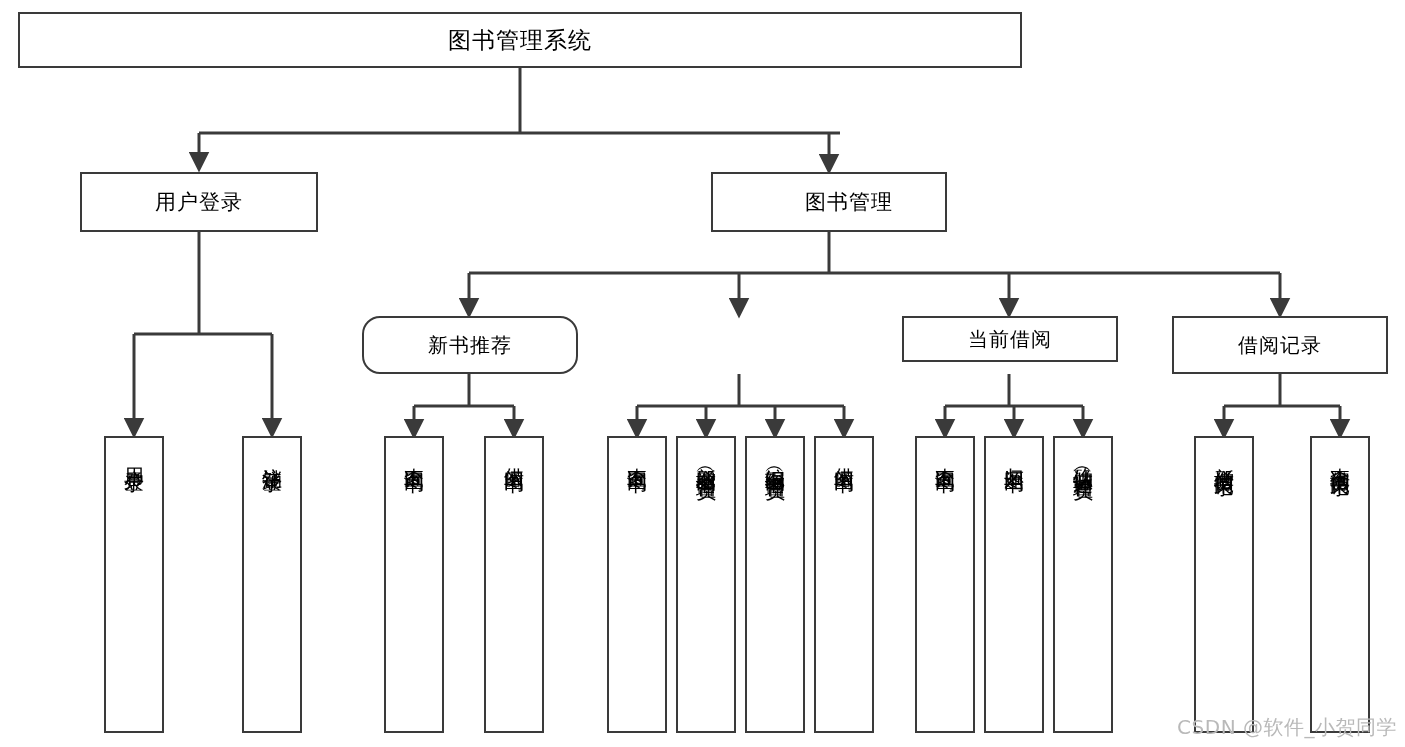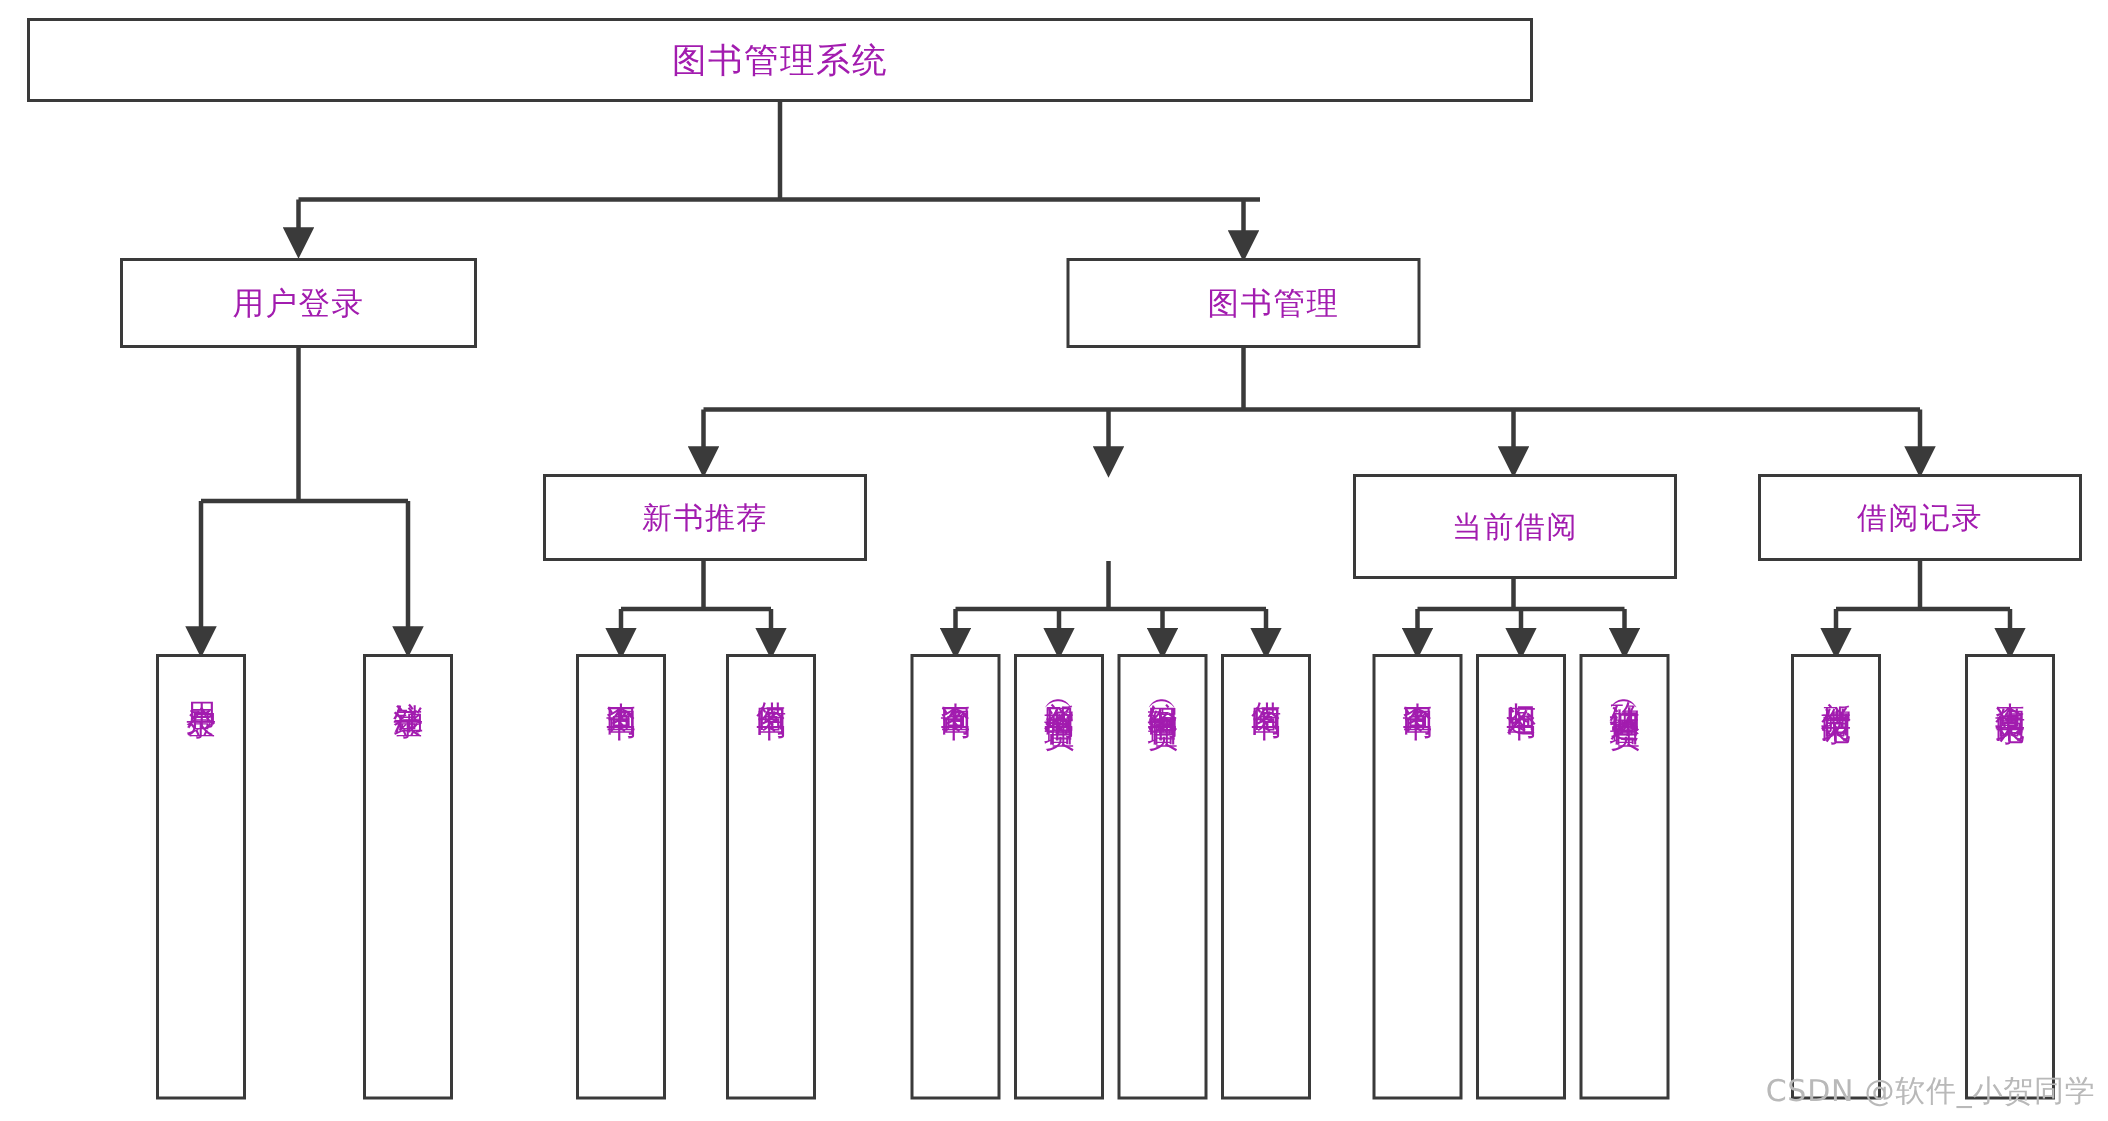--- a/index.html
+++ b/index.html
@@ -27,21 +27,21 @@
     pointer-events: none;
   }
   .node {
     position: absolute;
     box-sizing: border-box;
     background: #ffffff;
     border: 2px solid #3a3a3a;
     display: flex;
     align-items: center;
     justify-content: center;
-    color: #a21caf;
+    color: #000000;
     z-index: 2;
     text-align: right;
   }
   .node.root {
     font-size: 23px;
     letter-spacing: 1px;
   }
   .node.level1 {
     font-size: 21px;
     letter-spacing: 1px;
@@ -134,24 +134,24 @@
     <span>图书管理系统</span>
   </div>
 
   <div class="node level1" style="left:80px; top:172px; width:238px; height:60px;">
     <span>用户登录</span>
   </div>
   <div class="node level1" style="left:711px; top:172px; width:236px; height:60px;padding-left:40px;">
     <span>图书管理</span>
   </div>
 
-  <div class="node level2" style="left:362px; top:316px; width:216px; height:58px;">
+  <div class="node level2" style="left:362px; top:316px; width:216px; height:58px;border-radius:18px;">
     <span>新书推荐</span>
   </div>
-  <div class="node level2" style="left:902px; top:316px; width:216px; height:70px;">
+  <div class="node level2" style="left:902px; top:316px; width:216px; height:46px;">
     <span>当前借阅</span>
   </div>
   <div class="node level2" style="left:1172px; top:316px; width:216px; height:58px;">
     <span>借阅记录</span>
   </div>
 
   <div class="node leaf" style="left:104px; top:436px; width:60px; height:297px;">
     <span class="vtext">用户登录</span>
   </div>
   <div class="node leaf" style="left:242px; top:436px; width:60px; height:297px;">

